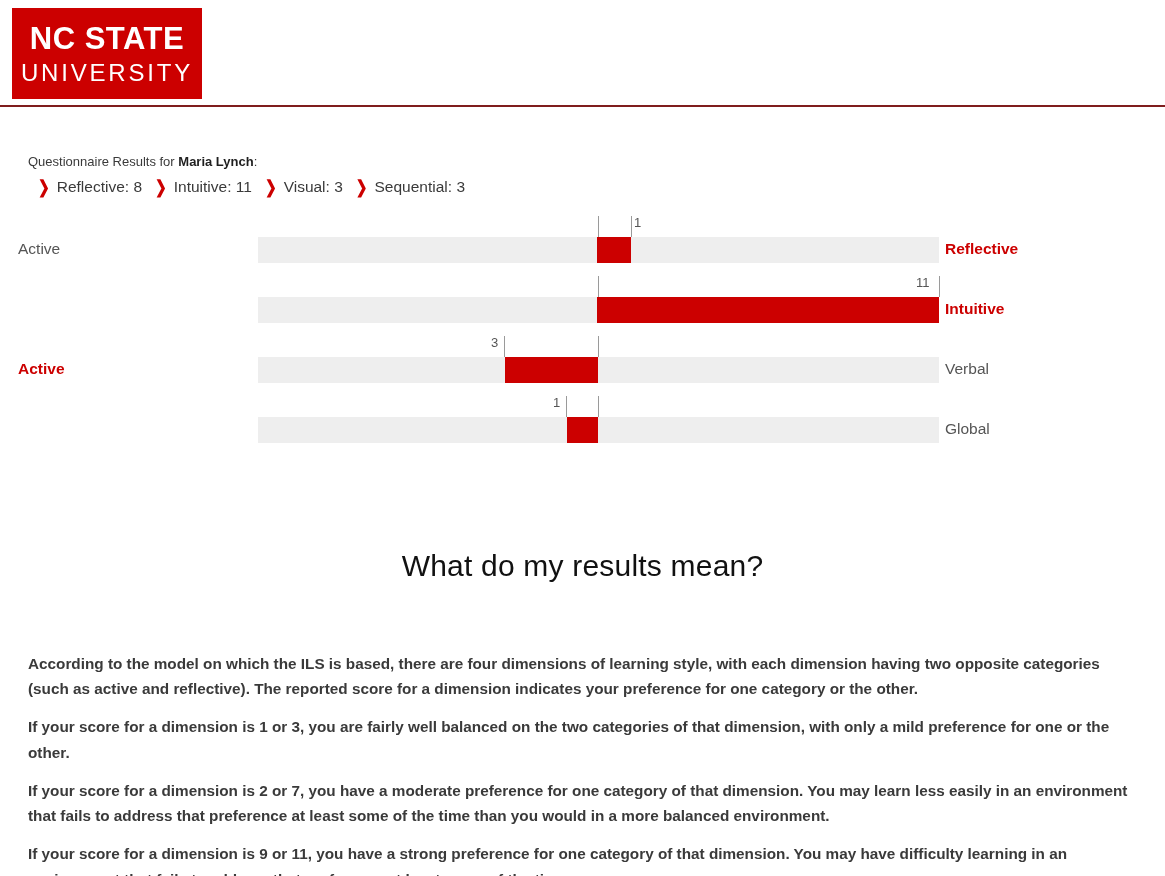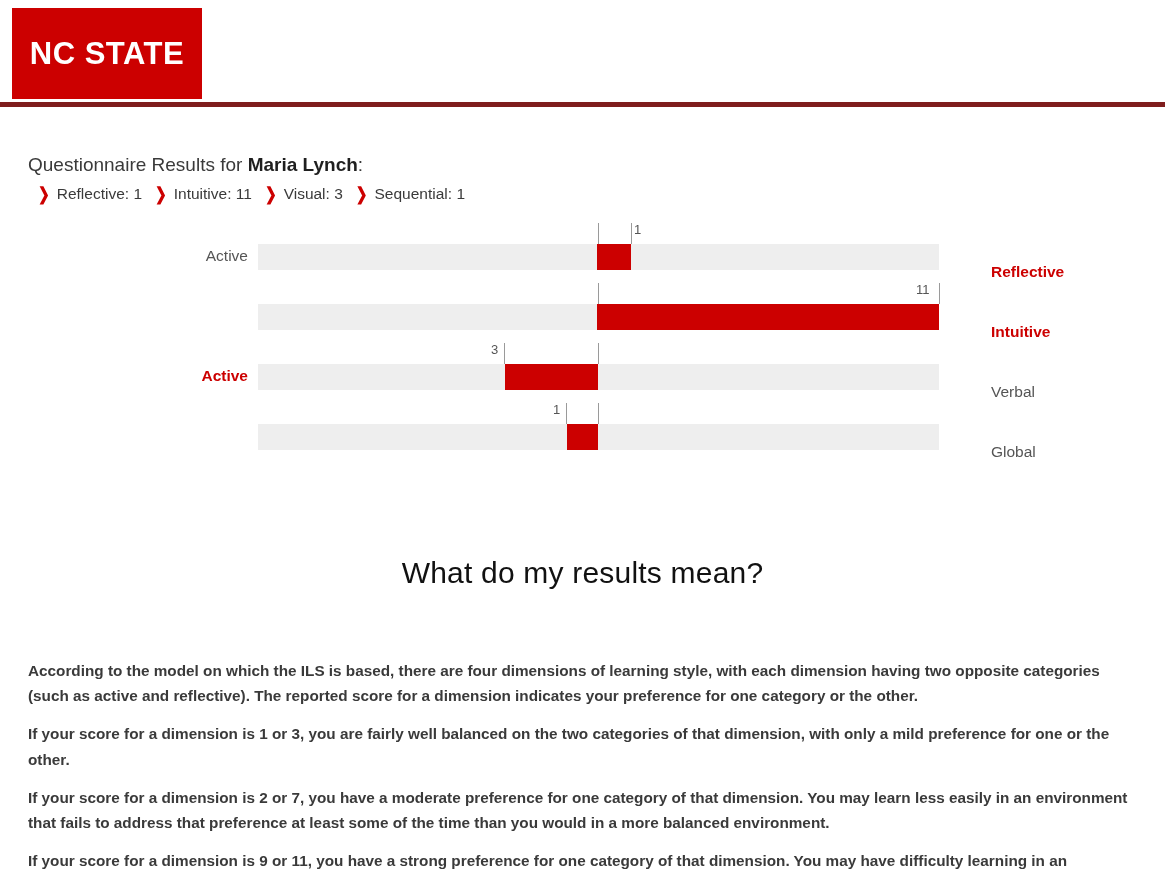--- a/index.html
+++ b/index.html
@@ -9,21 +9,21 @@
     background: #ffffff;
     font-family: "Liberation Sans", sans-serif;
     color: #2b2b2b;
     overflow: hidden;
   }
 
   
   .header {
     position: relative;
     height: 107px;
-    border-bottom: 5px solid #7f1d1d;
+    border-bottom: 2px solid #7f1d1d;
     background: #ffffff;
   }
   .logo-block {
     position: absolute;
     left: 12px; top: 8px;
     width: 190px; height: 91px;
     background: #cc0000;
     color: #ffffff;
     display: flex;
     flex-direction: column;
@@ -39,21 +39,21 @@
   .logo-line2 {
     font-size: 24px;
     font-weight: normal;
     letter-spacing: 2.8px;
     margin-top: 7px;
   }
 
   
   .results-summary {
     margin: 47px 0 0 28px;
-    font-size: 19px;
+    font-size: 13px;
     color: #3a3a3a;
   }
   .results-summary .name {
     font-weight: bold;
     color: #1f1f1f;
   }
   .score-list {
     margin: 9px 0 0 38px;
     font-size: 15.5px;
     color: #3a3a3a;
@@ -88,25 +88,24 @@
   }
   .left-label, .right-label {
     position: absolute;
     top: 19px;
     font-size: 15.5px;
     color: #555555;
   }
   .left-label {
     width: 230px;
     left: 18px;
-    text-align: right;
+    text-align: left;
   }
   .right-label {
-    left: 991px;
-    margin-top: 16px;
+    left: 945px;
   }
   .strong {
     color: #cc0000;
     font-weight: bold;
   }
   .track {
     position: absolute;
     left: 258px;
     top: 16px;
     width: 681px;
@@ -152,43 +151,44 @@
     line-height: 1.65;
     color: #3a3a3a;
   }
 </style>
 </head>
 <body>
 
 <div class="header">
   <div class="logo-block">
     <div class="logo-line1">NC STATE</div>
+    <div class="logo-line2">UNIVERSITY</div>
   </div>
 </div>
 
 <div class="results-summary">
   <span>Questionnaire Results for </span><span class="name">Maria Lynch</span><span>:</span>
 </div>
 
 <div class="score-list">
   <span class="score-item">
     <span class="chev">❯</span>
-    <span>Reflective: 1</span>
+    <span>Reflective: 8</span>
   </span>
   <span class="score-item">
     <span class="chev">❯</span>
     <span>Intuitive: 11</span>
   </span>
   <span class="score-item">
     <span class="chev">❯</span>
     <span>Visual: 3</span>
   </span>
   <span class="score-item">
     <span class="chev">❯</span>
-    <span>Sequential: 1</span>
+    <span>Sequential: 3</span>
   </span>
 </div>
 
 <div class="chart">
 
   <div class="row" style="top:0px;">
     <div class="left-label">Active</div>
     <div class="track"></div>
     <div class="fill" style="left:597px; width:34px;"></div>
     <div class="tick" style="left:598px; top:-5px; height:21px;"></div>

